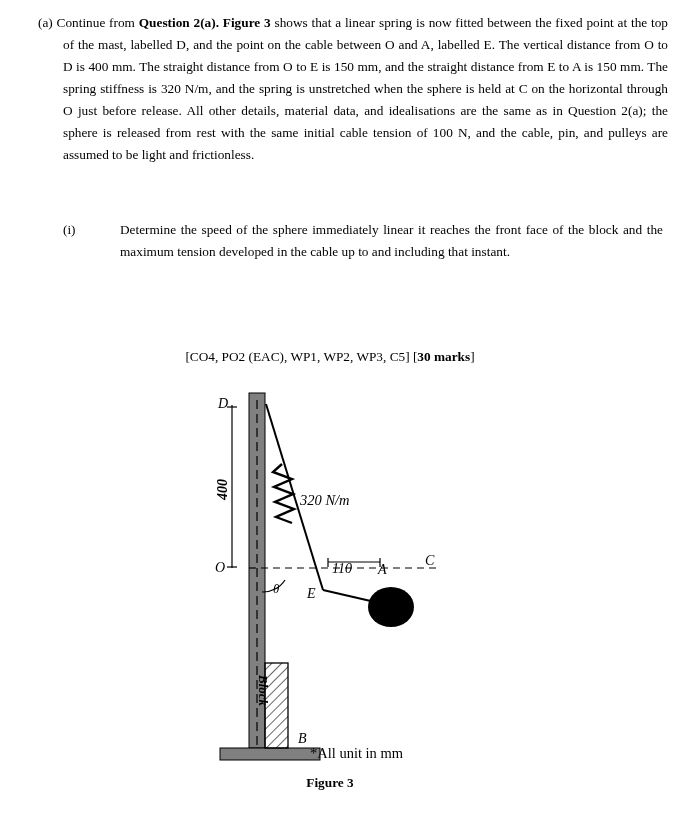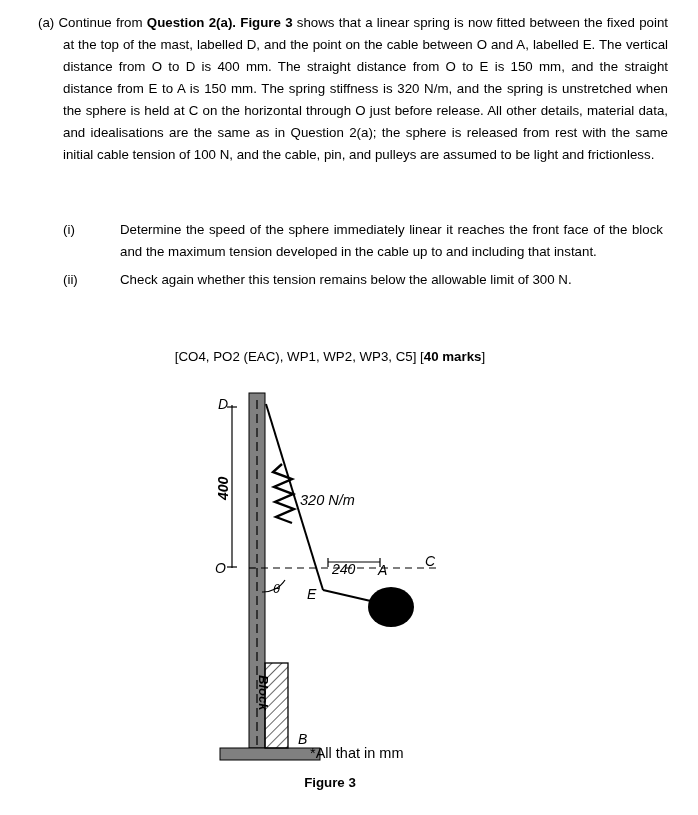--- a/index.html
+++ b/index.html
@@ -12,20 +12,21 @@
     height: 815px;
     font-family: "Liberation Sans", sans-serif;
     color: #000000;
     position: relative;
     overflow: hidden;
   }
   .page {
     position: relative;
     width: 698px;
     height: 628px;
+    font-family: Liberation Serif, serif;
   }
   .para-a {
     position: absolute;
     left: 38px;
     top: 12px;
     width: 630px;
     font-size: 13.3px;
     line-height: 22px;
     text-align: justify;
     text-justify: inter-word;
@@ -144,28 +145,24 @@
       <span>(a)</span>
       <span>Continue from <b>Question 2(a).</b> <b>Figure 3</b> shows that a linear spring is now fitted between the fixed point at the top of the mast, labelled D, and the point on the cable between O and A, labelled E. The vertical distance from O to D is 400 mm. The straight distance from O to E is 150 mm, and the straight distance from E to A is 150 mm. The spring stiffness is 320 N/m, and the spring is unstretched when the sphere is held at C on the horizontal through O just before release. All other details, material data, and idealisations are the same as in Question 2(a); the sphere is released from rest with the same initial cable tension of 100 N, and the cable, pin, and pulleys are assumed to be light and frictionless.</span>
     </span>
   </div>
 
   <div class="sub-list">
     <div class="sub-item">
       <span class="sub-marker">(i)</span>
       <span class="sub-text">Determine the speed of the sphere immediately linear it reaches the front face of the block and the maximum tension developed in the cable up to and including that instant.</span>
     </div>
-    <div class="sub-item">
-      <span class="sub-marker">(ii)</span>
-      <span class="sub-text">Check again whether this tension remains below the allowable limit of 300 N.</span>
-    </div>
   </div>
 
   <div class="co-line">
-    <span>[CO4, PO2 (EAC), WP1, WP2, WP3, C5] [</span><b>40 marks</b><span>]</span>
+    <span>[CO4, PO2 (EAC), WP1, WP2, WP3, C5] [</span><b>30 marks</b><span>]</span>
   </div>
 
   <div class="figure-area">
     <svg width="698" height="420" viewBox="0 0 698 420">
 
       <rect x="249" y="13" width="16" height="355" fill="#808080" stroke="#000000" stroke-width="1"></rect>
 
       <rect x="220" y="368" width="100" height="12" fill="#808080" stroke="#000000" stroke-width="1"></rect>
 
       <defs>
@@ -200,21 +197,21 @@
     </svg>
 
     <span class="lbl lbl-D" style="top:16px;">D</span>
     <span class="lbl lbl-O" style="top:180px;">O</span>
     <span class="lbl lbl-C" style="top:173px;">C</span>
     <span class="lbl lbl-A" style="top:182px;">A</span>
     <span class="lbl lbl-E" style="top:206px;">E</span>
     <span class="lbl lbl-B" style="top:351px;">B</span>
     <span class="lbl lbl-theta" style="top:201px;">θ</span>
     <span class="lbl-spring" style="top:97px;margin-top:15px;">320 N/m</span>
-    <span class="lbl-150" style="top:181px;">240</span>
+    <span class="lbl-150" style="top:181px;">110</span>
     <span class="lbl-400" style="top:120px;">400</span>
     <span class="lbl-block" style="top:295px;">Block</span>
   </div>
 
-  <div class="allunit">*All that in mm</div>
+  <div class="allunit">*All unit in mm</div>
   <div class="fig-caption">Figure 3</div>
 
 </div>
 
 </body></html>

